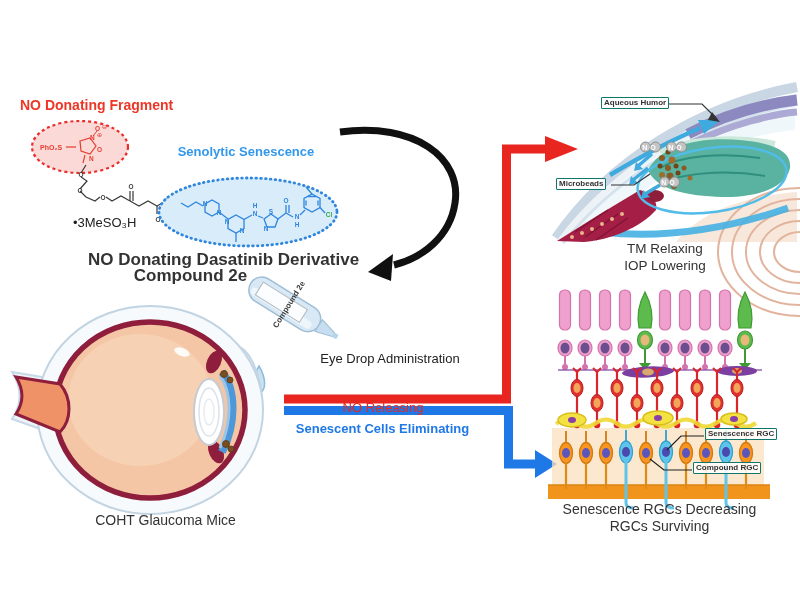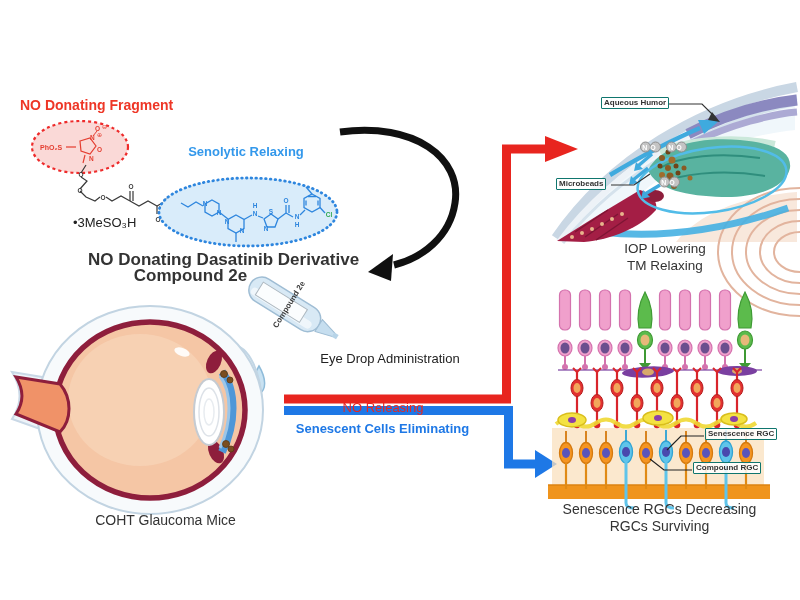--- a/index.html
+++ b/index.html
@@ -295,42 +295,42 @@
         <use href="#rgcO" x="706"></use>
         <use href="#rgcB" x="726"></use>
     <use href="#rgcO" x="746"></use>
     <path d="M704,436 L681,436 L667,450" fill="none" stroke="#222" stroke-width="1.2"></path>
     <path d="M692,470 L664,470 L650,459" fill="none" stroke="#222" stroke-width="1.2"></path>
   </g>
 </svg>
 
 <div class="lbl red-txt" style="left:20px;top:97px;font-size:14px;">NO Donating Fragment</div>
 
-<div class="lbl blue-txt" style="left:170px;top:144px;width:152px;text-align:center;font-size:13px;">Senolytic Relaxing</div>
+<div class="lbl blue-txt" style="left:170px;top:144px;width:152px;text-align:center;font-size:13px;">Senolytic Senescence</div>
 
 <div class="lbl" style="left:73px;top:215px;font-size:13px;color:#222;">•3MeSO₃H</div>
 
 <div class="lbl cap" style="left:88px;top:252px;width:205px;font-size:17px;line-height:16px;font-weight:bold;">
   <div>NO Donating Dasatinib Derivative</div>
   <div><span>Compound </span><b>2e</b></div>
 </div>
 
 <div class="lbl" style="left:252px;top:300px;width:74px;text-align:center;font-size:8px;font-weight:bold;color:#3a3a3a;transform:rotate(-58deg);">Compound 2e</div>
 
 <div class="lbl cap" style="left:300px;top:350px;width:180px;font-size:13px;color:#222;">Eye Drop Administration</div>
 
 <div class="lbl" style="left:283px;top:379px;width:200px;text-align:center;font-size:13px;font-weight:normal;color:#e8251f;margin-top:21px;">NO Releasing</div>
 
 <div class="lbl" style="left:280px;top:421px;width:205px;text-align:center;font-size:13px;font-weight:bold;color:#1e78e6;">Senescent Cells Eliminating</div>
 
 <div class="lbl cap" style="left:63px;top:512px;width:205px;font-size:14px;">COHT Glaucoma Mice</div>
 
 <div class="lbl cap" style="left:570px;top:240px;width:190px;">
+  <div>TM Relaxing</div>
   <div>IOP Lowering</div>
-  <div>TM Relaxing</div>
 </div>
 
 <div class="lbl cap" style="left:552px;top:501px;width:215px;font-size:14px;">
   <div>Senescence RGCs Decreasing</div>
   <div>RGCs Surviving</div>
 </div>
 
 <div class="lbl tag" style="left:601px;top:97px;">Aqueous Humor</div>
 
 <div class="lbl tag" style="left:556px;top:178px;">Microbeads</div>

